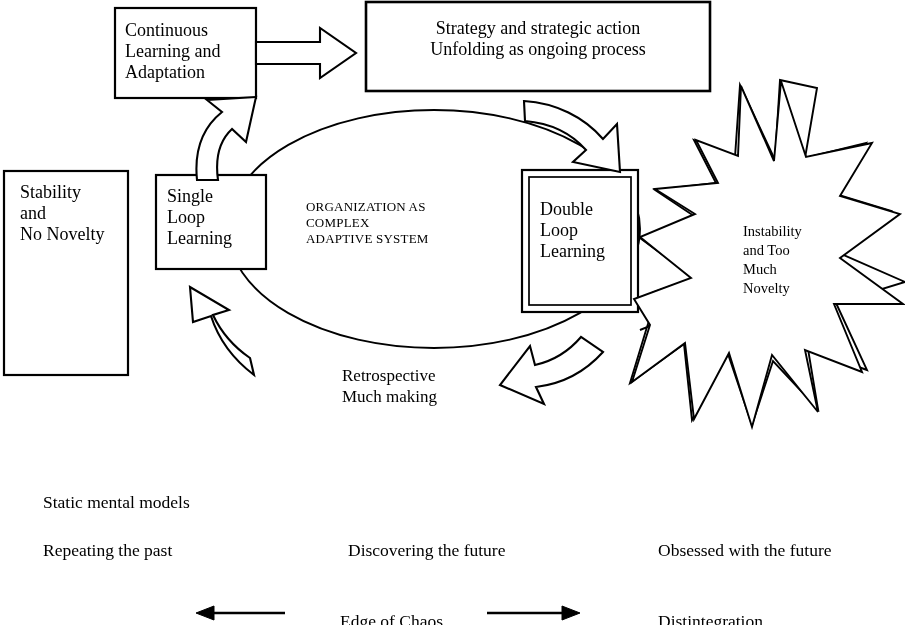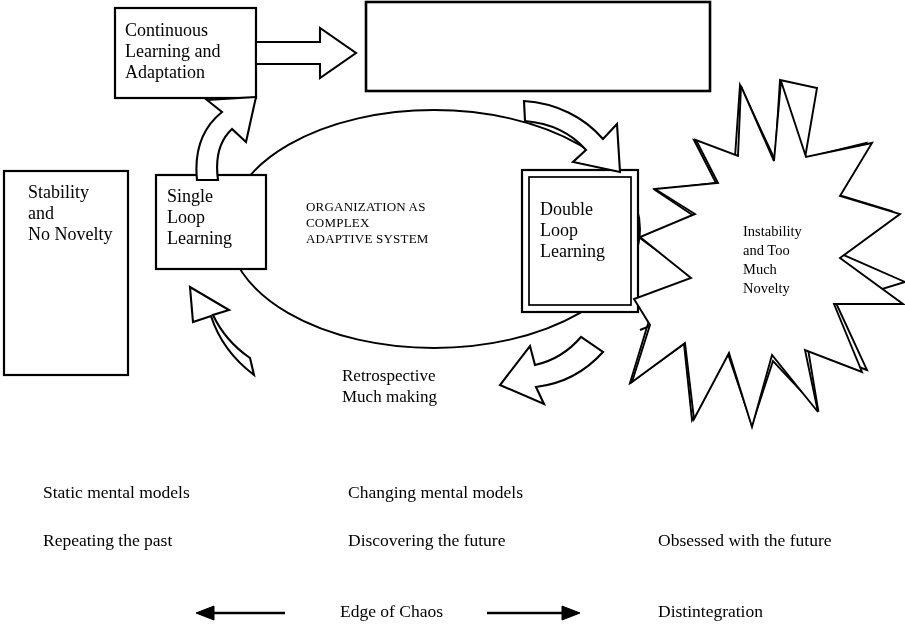--- a/index.html
+++ b/index.html
@@ -48,20 +48,21 @@
     font-size: 14.5px;
     line-height: 1.32;
   }
   .curve-text {
     font-size: 17px;
     line-height: 1.22;
   }
   .row-text {
     font-size: 17.5px;
     white-space: nowrap;
+    margin-top: 10px;
   }
 </style>
 </head>
 <body>
 
 <div id="canvas">
 
   <svg id="diagram-svg" viewBox="0 0 905 625" xmlns="http://www.w3.org/2000/svg">
 
     <ellipse cx="434" cy="229" rx="206" ry="119" fill="#ffffff" stroke="#000000" stroke-width="1.9"></ellipse>
@@ -109,22 +110,24 @@
     <g>
       <line x1="487" y1="613" x2="572" y2="613" stroke="#000000" stroke-width="2.4"></line>
       <polygon points="580,613 562,606 562,620" fill="#000000" stroke="#000000" stroke-width="1"></polygon>
     </g>
   </svg>
 
   <div class="lbl box-text" style="left:125px; top:20px; width:124px;">Continuous
 Learning and
 Adaptation</div>
 
+  <div class="lbl box-text centered" style="left:371px; top:18px; width:334px;">Strategy and strategic action
+Unfolding as ongoing process</div>
 
-  <div class="lbl box-text" style="left:28px; top:182px; width:112px;">Stability
+  <div class="lbl box-text" style="left:20px; top:182px; width:112px;">Stability
 and
 No Novelty</div>
 
   <div class="lbl box-text" style="left:167px; top:186px; width:96px;">Single
 Loop
 Learning</div>
 
   <div class="lbl box-text" style="left:540px; top:199px; width:92px;">Double
 Loop
 Learning</div>
@@ -135,21 +138,20 @@
 
   <div class="lbl star-text" style="left:743px; top:222px; width:90px;">Instability
 and Too
 Much
 Novelty</div>
 
   <div class="lbl curve-text" style="left:342px; top:366px; width:140px;">Retrospective
 Much making</div>
 
   <div class="lbl row-text" style="left:43px; top:482px;">Static mental models</div>
-  <div class="lbl row-text" style="left:348px; top:482px;">Changing mental models</div>
 
   <div class="lbl row-text" style="left:43px; top:530px;text-align:right;">Repeating the past</div>
   <div class="lbl row-text" style="left:348px; top:530px;">Discovering the future</div>
   <div class="lbl row-text" style="left:658px; top:530px;">Obsessed with the future</div>
 
   <div class="lbl row-text" style="left:43px; top:626px;">Ossification</div>
   <div class="lbl row-text" style="left:340px; top:601px;">Edge of Chaos</div>
   <div class="lbl row-text" style="left:658px; top:601px;text-align:right;">Distintegration</div>
 
 </div>

